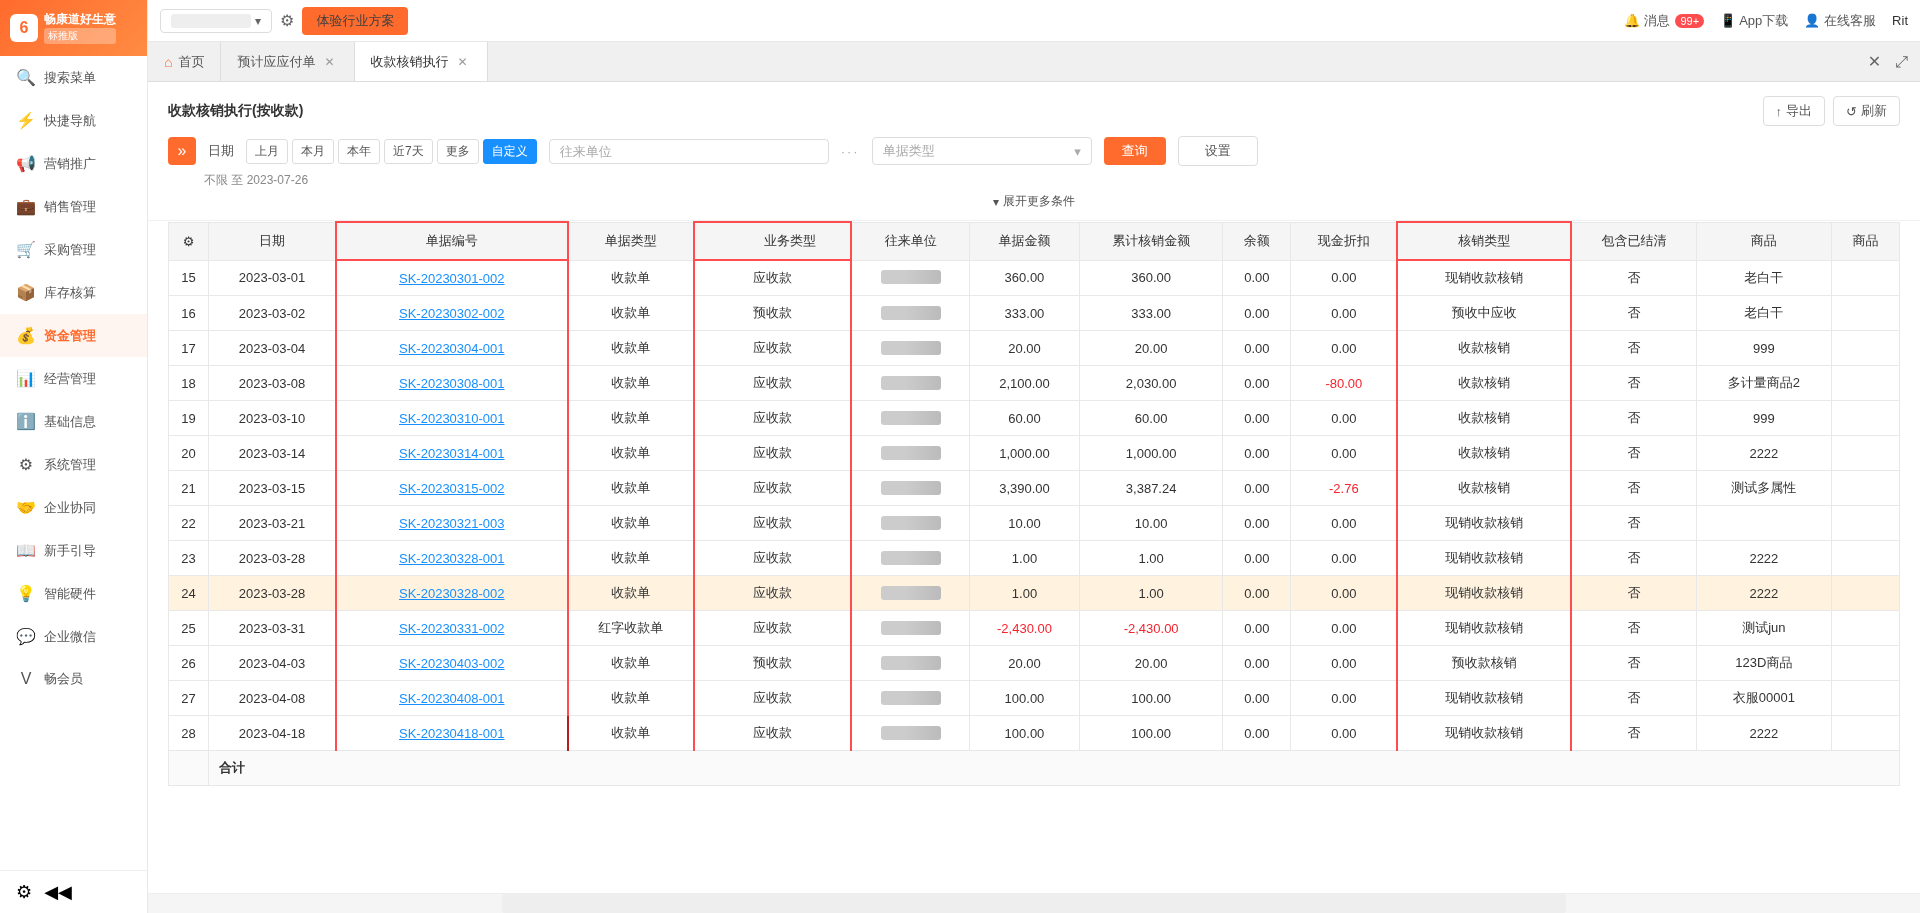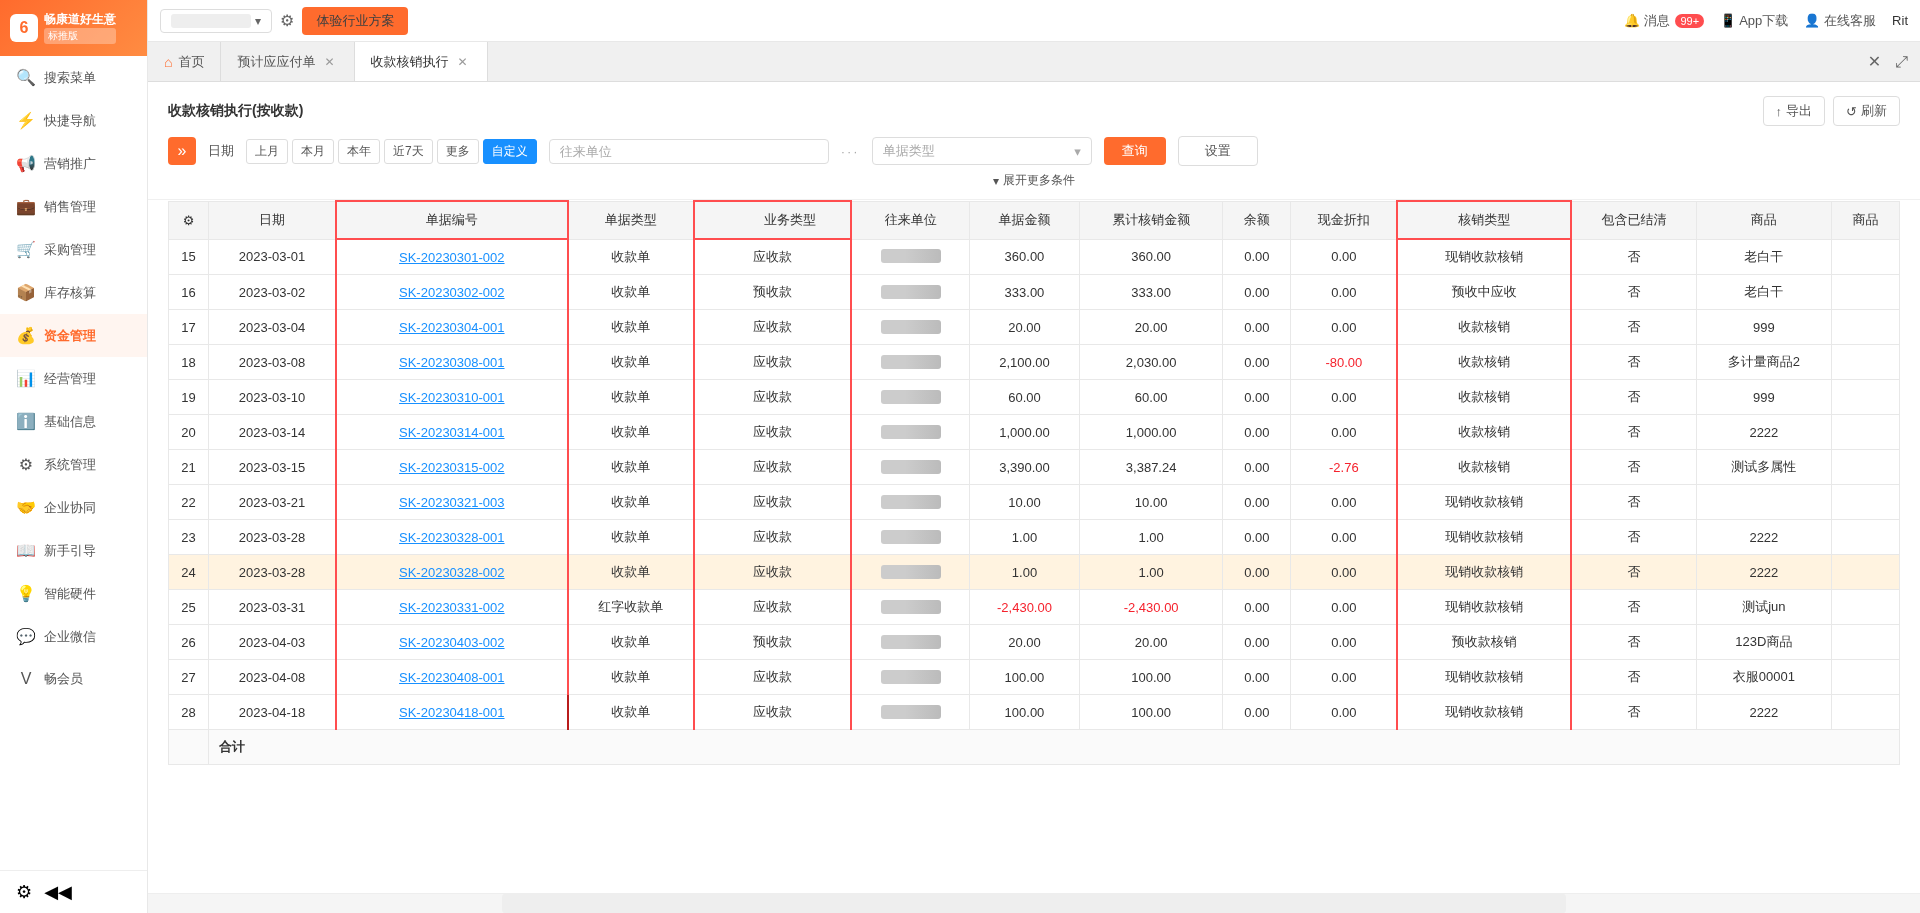--- a/index.html
+++ b/index.html
@@ -397,20 +397,23 @@
         <div class="filter-input-wrap">
           <input type="text" placeholder="往来单位" style="">
         </div>
         <span class="filter-dots">···</span>
         <div class="filter-select-wrap">
           <span>单据类型</span>
           <span>▾</span>
         </div>
         <button class="btn-query">查询</button>
         <button class="btn-settings">设置</button>
+      </div>
+      <div style="padding-left:36px;margin-bottom:4px;">
+        <span style="font-size:12px;color:#888;">不限 至 2023-07-26</span>
       </div>
       <div class="filter-row2">
         <div class="expand-btn">
           <span>▾</span>
           <span>展开更多条件</span>
         </div>
       </div>
     </div>
 
     <div class="table-wrap">

